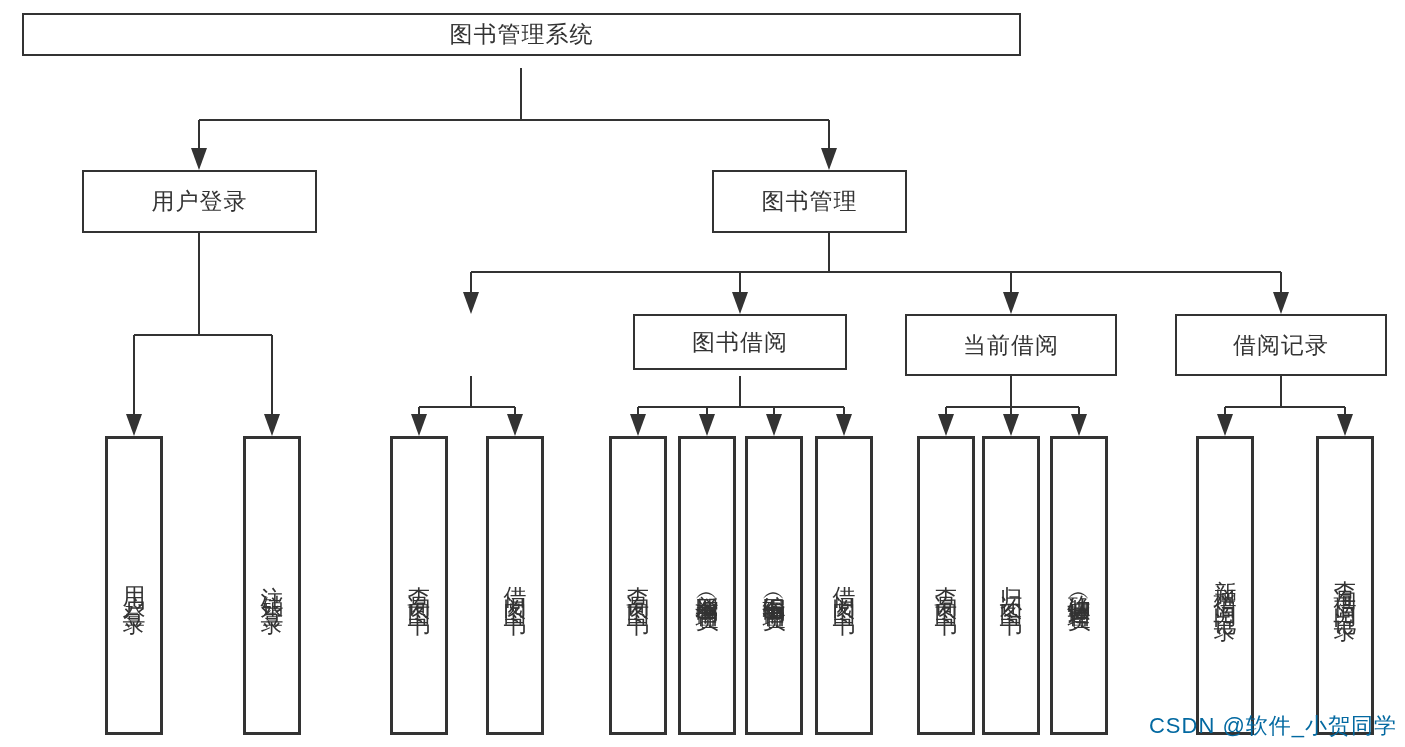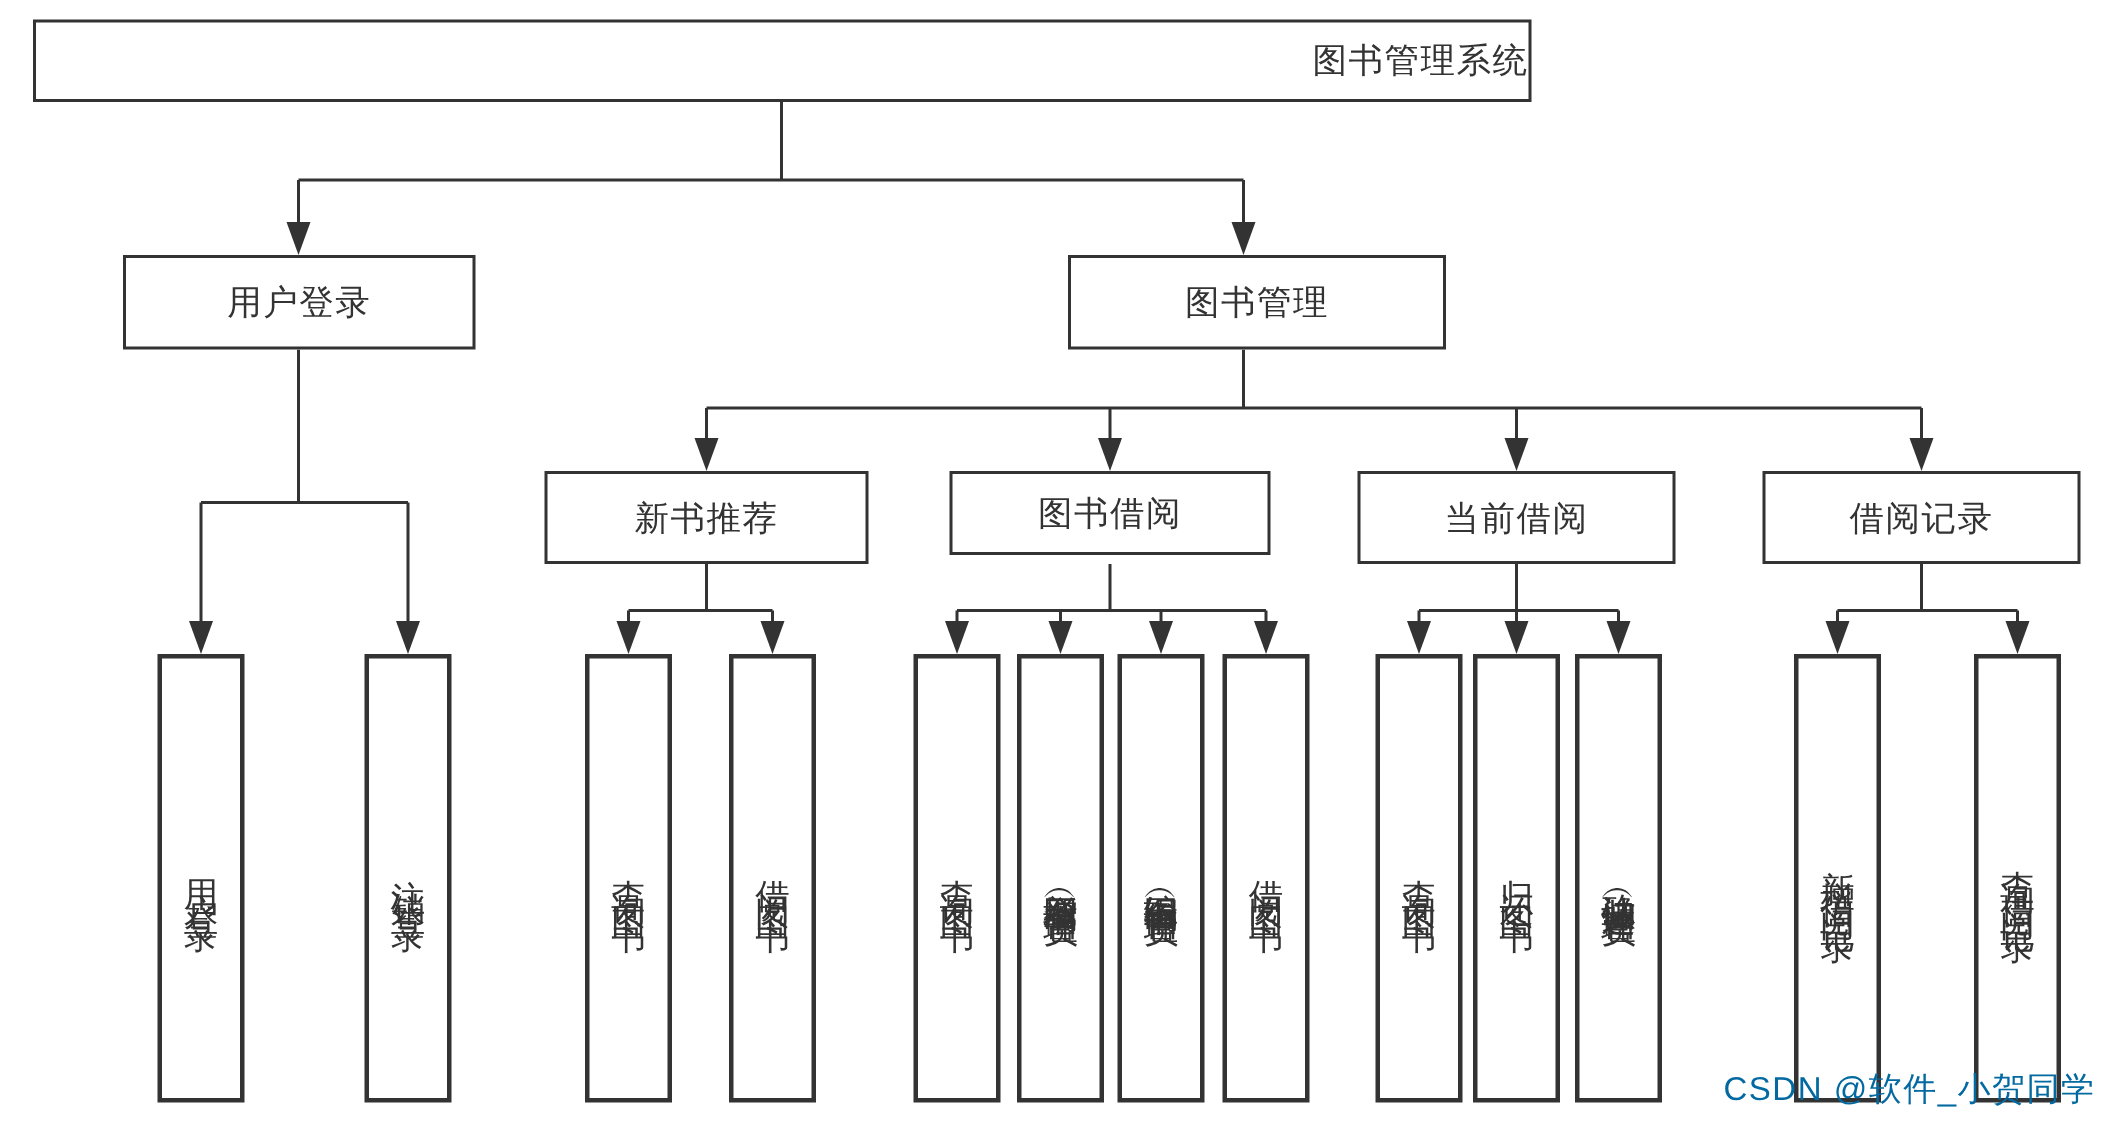--- a/index.html
+++ b/index.html
@@ -98,34 +98,31 @@
       <polygon points="766,414 782,414 774,436"></polygon>
       <polygon points="836,414 852,414 844,436"></polygon>
       <polygon points="938,414 954,414 946,436"></polygon>
       <polygon points="1003,414 1019,414 1011,436"></polygon>
       <polygon points="1071,414 1087,414 1079,436"></polygon>
       <polygon points="1217,414 1233,414 1225,436"></polygon>
       <polygon points="1337,414 1353,414 1345,436"></polygon>
     </g>
   </svg>
 
-  <div class="box" style="left:22px; top:13px; width:999px; height:55px;justify-content:flex-end;">
+  <div class="box" style="left:22px; top:13px; width:999px; height:43px;">
     <span class="lbl">图书管理系统</span>
   </div>
 
   <div class="box" style="left:82px; top:170px; width:235px; height:63px;">
     <span class="lbl">用户登录</span>
   </div>
-  <div class="box" style="left:712px; top:170px; width:252px; height:63px;">
+  <div class="box" style="left:712px; top:170px; width:195px; height:63px;">
     <span class="lbl">图书管理</span>
   </div>
 
-  <div class="box" style="left:363px; top:314px; width:216px; height:62px;">
-    <span class="lbl">新书推荐</span>
-  </div>
   <div class="box" style="left:633px; top:314px; width:214px; height:56px;">
     <span class="lbl">图书借阅</span>
   </div>
   <div class="box" style="left:905px; top:314px; width:212px; height:62px;text-align:center;">
     <span class="lbl">当前借阅</span>
   </div>
   <div class="box" style="left:1175px; top:314px; width:212px; height:62px;">
     <span class="lbl">借阅记录</span>
   </div>
 

